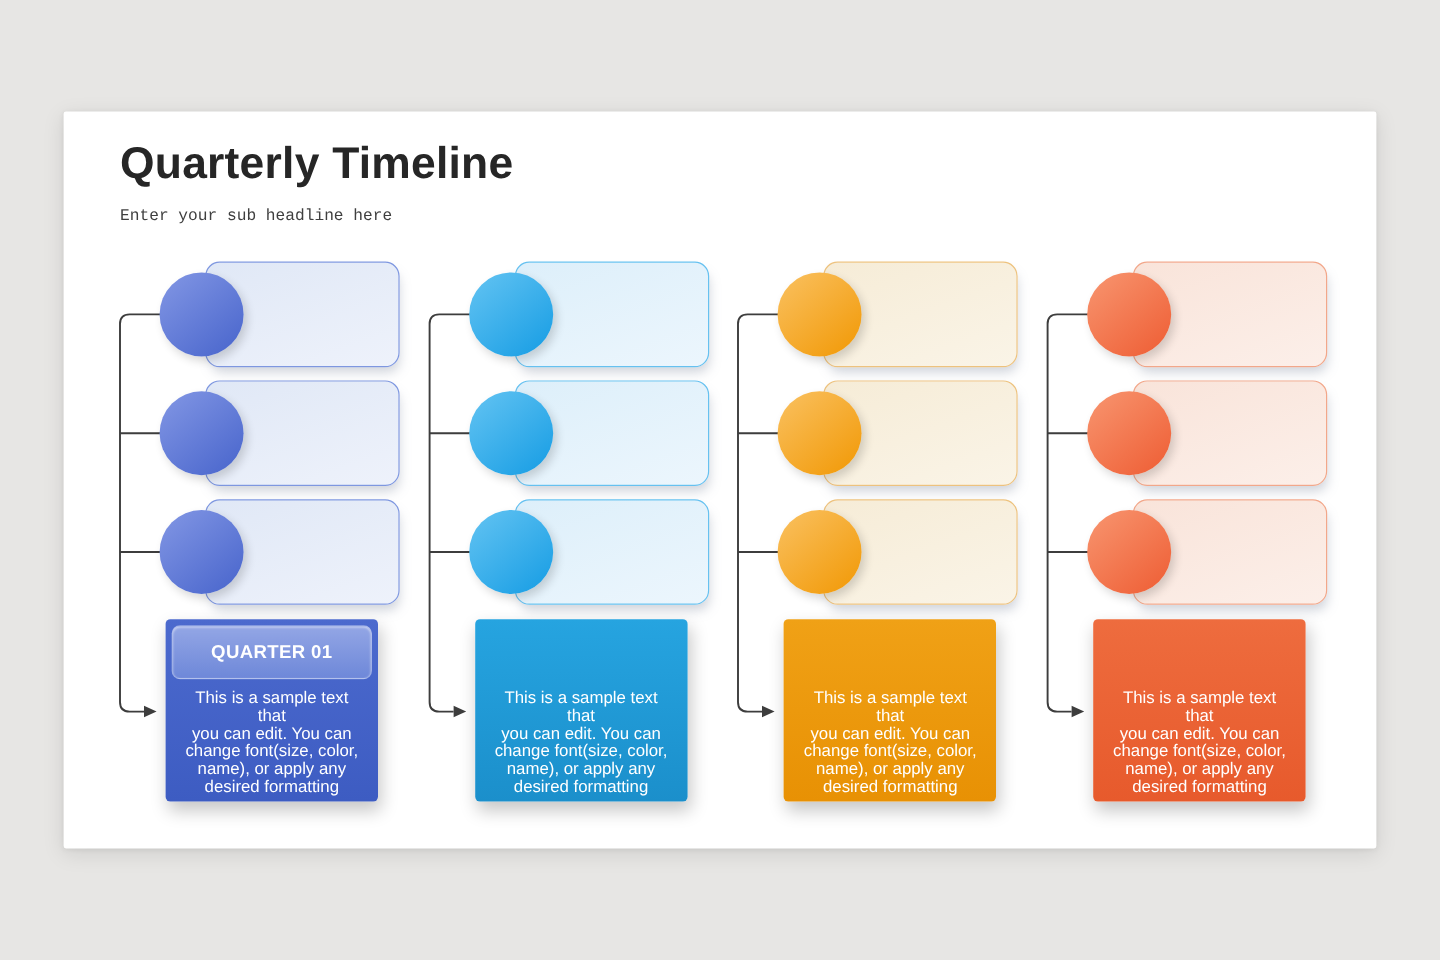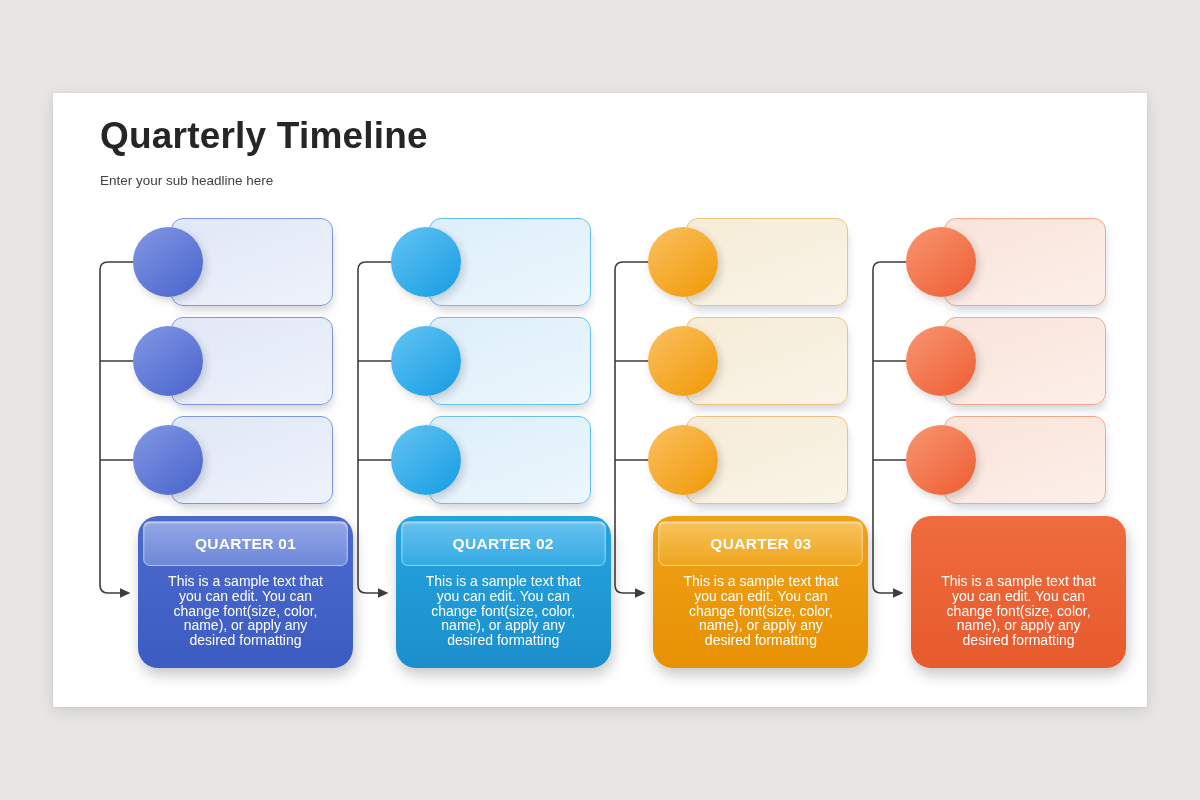--- a/index.html
+++ b/index.html
@@ -26,20 +26,21 @@
     font-weight: 700;
     color: #262626;
     letter-spacing: 0.2px;
   }
   .subtitle {
     position: absolute;
     left: 47px; top: 79px;
     font-size: 13.5px;
     line-height: 18px;
     color: #3f3f3f;
+    font-family: Liberation Mono, monospace;
   }
   .columns {
     position: absolute;
     left: 0; top: 125px; right: 0; bottom: 0;
   }
   .column {
     position: absolute;
     top: 0;
     width: 240px;
     height: 460px;
@@ -92,22 +93,22 @@
   }
   .month-name {
     color: #ffffff;
     font-size: 15.5px;
     font-weight: bold;
     letter-spacing: 0.2px;
   }
   .quarter-card {
     position: absolute;
     left: 45px; top: 298px;
-    width: 215px; height: 152px;
-    border-radius: 20px;
+    width: 177px; height: 152px;
+    border-radius: 4px;
     background: linear-gradient(180deg, var(--q-body-from, #4c6ace), var(--q-body-to, #3d5cc2));
     box-shadow: 2px 7px 14px rgba(0,0,0,0.22);
   }
   .quarter-header {
     position: absolute;
     left: 5px; right: 5px; top: 5px;
     height: 45px;
     border-radius: 7px;
     background: linear-gradient(180deg, var(--q-header-from, #93a6e5), var(--q-header-to, #6e88d9));
     border: 1px solid rgba(255,255,255,0.30);
@@ -206,23 +207,20 @@
           <div class="month-row" style="top: 198px;">
     <div class="month-card">
       <div class="month-text"></div>
     </div>
     <div class="month-circle">
       <span class="month-name"></span>
     </div>
   </div>
         </div>
     <div class="quarter-card">
-      <div class="quarter-header">
-        <span class="quarter-title">QUARTER 02</span>
-      </div>
       <div class="quarter-body">This is a sample text that
 you can edit. You can
 change font(size, color,
 name), or apply any
 desired formatting</div>
     </div>
   </div>
       <div class="column" style="left: 555.4px; --circle-from: #f9bd58; --circle-to: #f29c0d; --box-bg-from: #f6ecd7; --box-bg-to: #faf4e7; --box-border: #edc27e; --q-header-from: #f6c35c; --q-header-to: #efa51d; --q-body-from: #f0a116; --q-body-to: #e89104;">
     <svg class="connector" width="45" height="400" viewBox="0 0 45 400" xmlns="http://www.w3.org/2000/svg">
       <path class="conn-path" d="M42 44 H15 Q7 44 7 52 V367 Q7 375 15 375 H27 M7 143 H42 M7 242 H42"></path>
@@ -248,23 +246,20 @@
           <div class="month-row" style="top: 198px;">
     <div class="month-card">
       <div class="month-text"></div>
     </div>
     <div class="month-circle">
       <span class="month-name"></span>
     </div>
   </div>
         </div>
     <div class="quarter-card">
-      <div class="quarter-header">
-        <span class="quarter-title">QUARTER 03</span>
-      </div>
       <div class="quarter-body">This is a sample text that
 you can edit. You can
 change font(size, color,
 name), or apply any
 desired formatting</div>
     </div>
   </div>
       <div class="column" style="left: 813.1px; --circle-from: #f7906a; --circle-to: #ef6239; --box-bg-from: #f9e4da; --box-bg-to: #fcefe9; --box-border: #f2a78a; --q-header-from: #f4936c; --q-header-to: #ee7044; --q-body-from: #ee6c3e; --q-body-to: #e75a2c;">
     <svg class="connector" width="45" height="400" viewBox="0 0 45 400" xmlns="http://www.w3.org/2000/svg">
       <path class="conn-path" d="M42 44 H15 Q7 44 7 52 V367 Q7 375 15 375 H27 M7 143 H42 M7 242 H42"></path>

